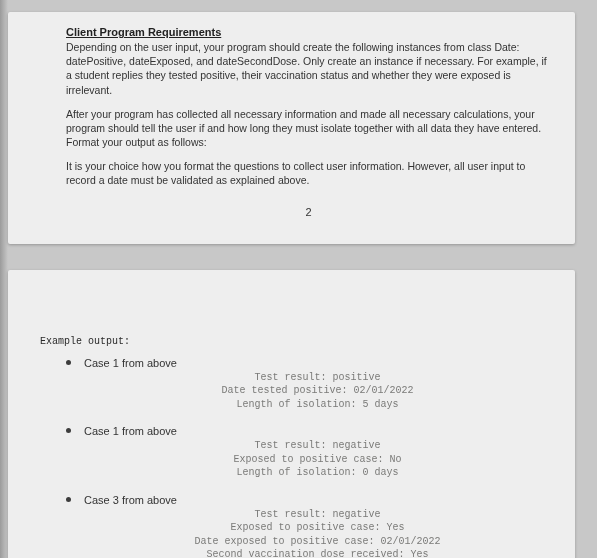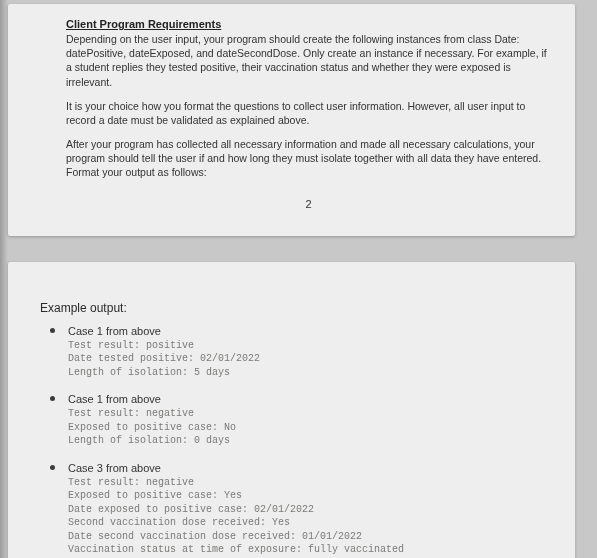--- a/index.html
+++ b/index.html
@@ -6,21 +6,21 @@
     html, body {
       margin: 0;
       padding: 0;
       background: #c8c8c8;
       font-family: Arial, Helvetica, sans-serif;
     }
     .viewport {
       width: 597px;
       height: 558px;
       background: #c8c8c8;
-      padding: 4px 22px 0 8px;
+      padding: 12px 22px 0 8px;
       overflow: hidden;
       position: relative;
     }
     .page {
       background: #eeeeee;
       border-radius: 2px;
       box-shadow: 0 1px 3px rgba(0,0,0,0.25);
       padding: 14px 24px 24px 58px;
       color: #3c3c3c;
       position: relative;
@@ -42,67 +42,69 @@
       margin: 1px 0 10px 0;
     }
     .page-number {
       text-align: center;
       font-size: 11px;
       color: #333;
       margin-top: 18px;
       margin-bottom: 2px;
     }
     .example-heading {
-      font-size: 12px;
+      font-size: 10px;
       color: #2a2a2a;
-      margin: 29px 0 6px -26px;
+      margin: 56px 0 6px -26px;
+      font-family: Liberation Mono, monospace;
     }
     ul.cases {
       list-style: disc;
       margin: 0;
       padding: 0 0 0 0;
     }
     ul.cases > li {
-      margin: 0 0 10px 0;
+      margin: 0 0 10px 16px;
       padding-left: 2px;
     }
     .case-title {
       font-size: 11px;
       color: #333;
       margin-bottom: 2px;
     }
     .mono {
       font-family: "Courier New", Courier, monospace;
       font-size: 10px;
       line-height: 1.35;
       color: #7a7a78;
       white-space: pre;
+      text-align: center;
     }
     
     .viewport::before {
       content: "";
       position: absolute;
       left: 0; top: 0; bottom: 0; width: 8px;
       background: linear-gradient(to right, #9b9b9b, #c8c8c8);
       pointer-events: none;
     }
   </style>
 </head>
 <body>
 
 <div class="viewport">
 
   <div class="page">
     <p class="section-title">Client Program Requirements</p>
 
     <p class="body-text">Depending on the user input, your program should create the following instances from class Date: datePositive, dateExposed, and dateSecondDose. Only create an instance if necessary. For example, if a student replies they tested positive, their vaccination status and whether they were exposed is irrelevant.</p>
 
+    <p class="body-text">After your program has collected all necessary information and made all necessary calculations, your program should tell the user if and how long they must isolate together with all data they have entered. Format your output as follows:</p>
+
     <p class="body-text">It is your choice how you format the questions to collect user information. However, all user input to record a date must be validated as explained above.</p>
-
-    <p class="body-text">After your program has collected all necessary information and made all necessary calculations, your program should tell the user if and how long they must isolate together with all data they have entered. Format your output as follows:</p>
 
     <div class="page-number">2</div>
   </div>
 
   <div class="page-gap"></div>
 
   <div class="page" style="padding-top:10px;padding-bottom:4px;">
 
     <div class="example-heading">Example output:</div>
 

